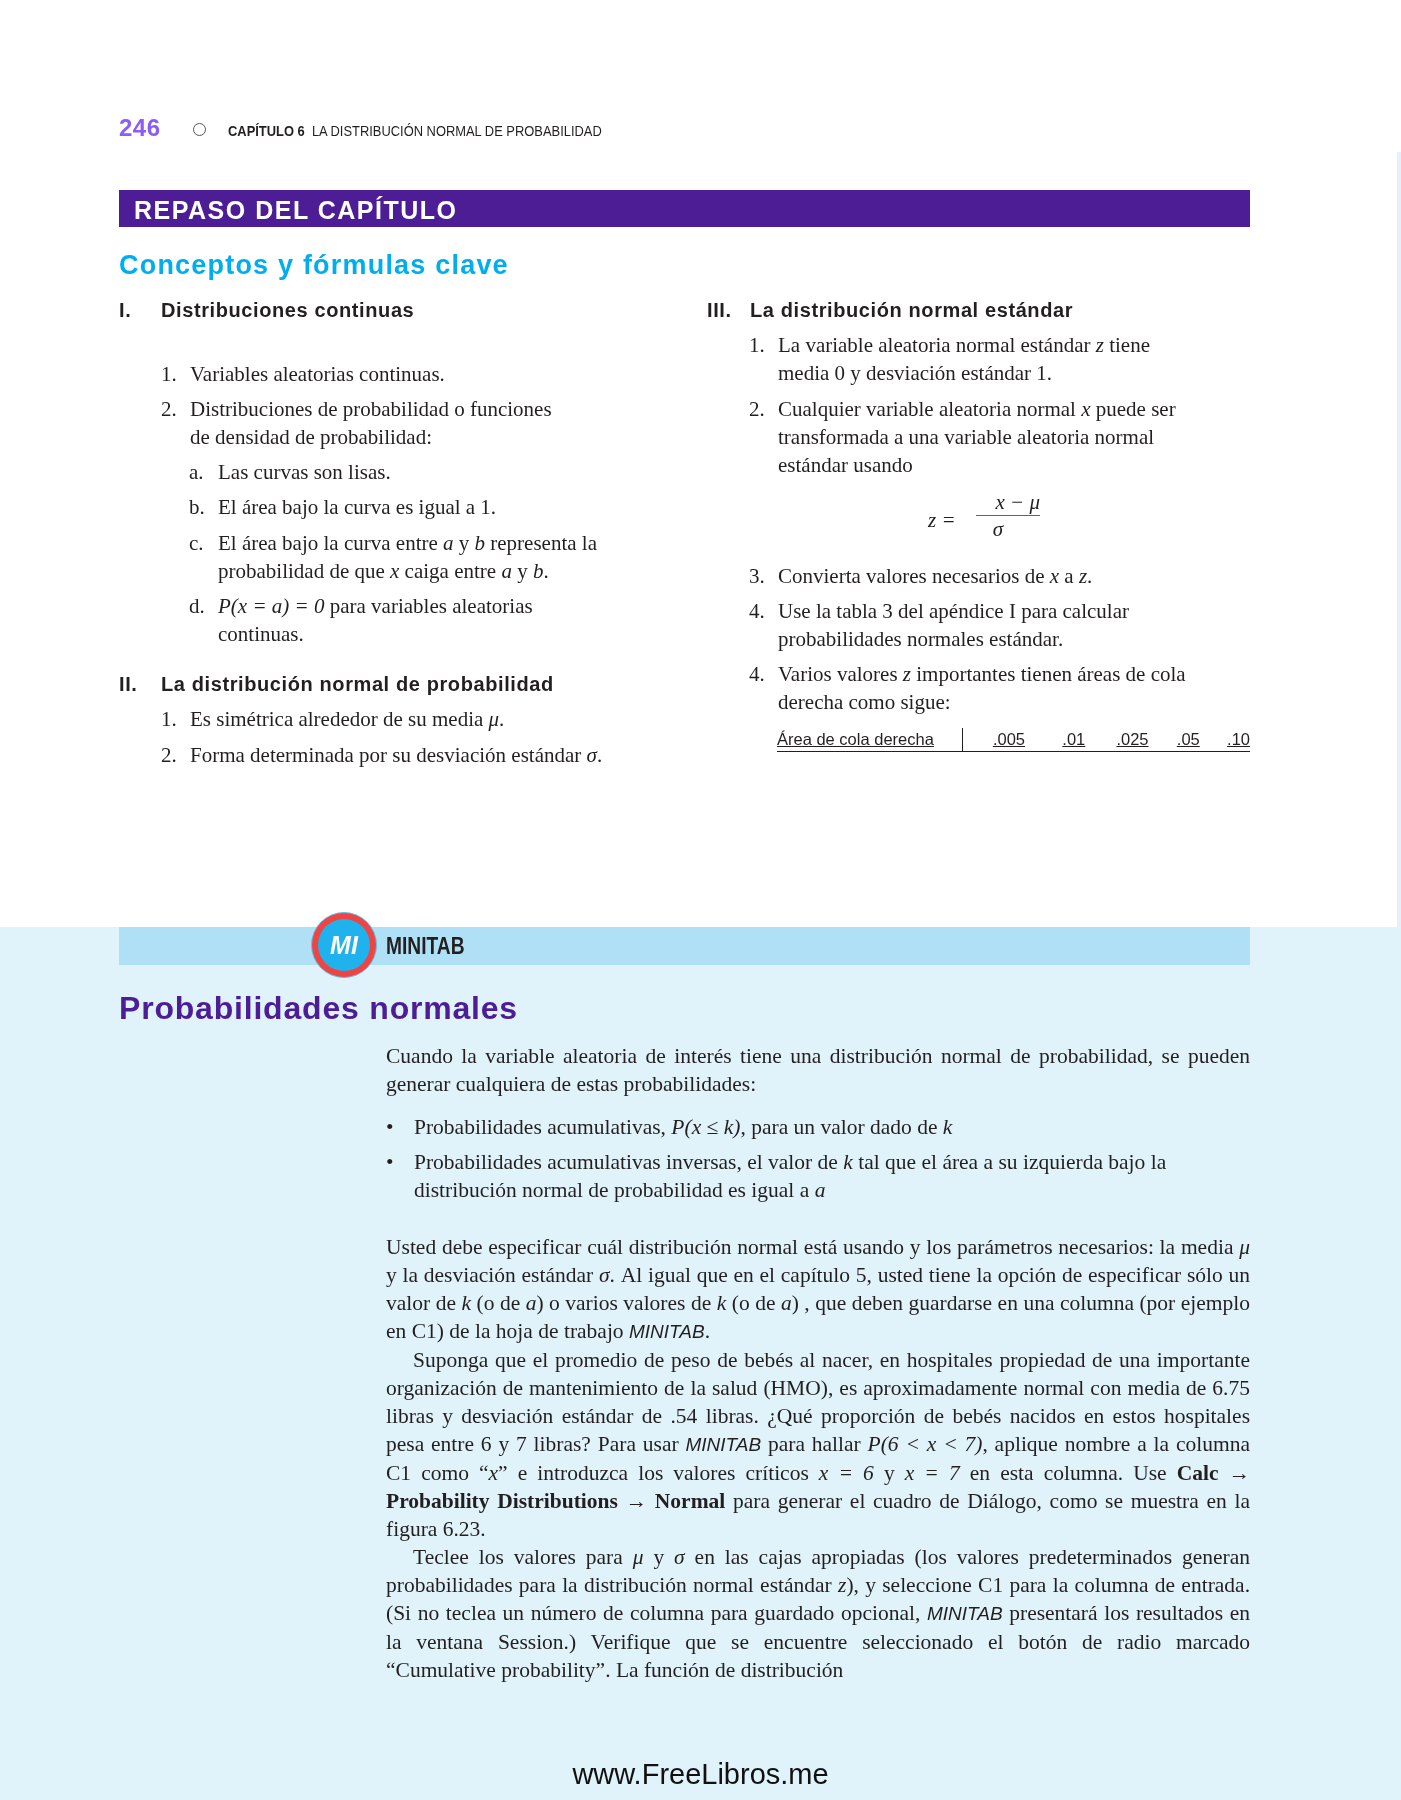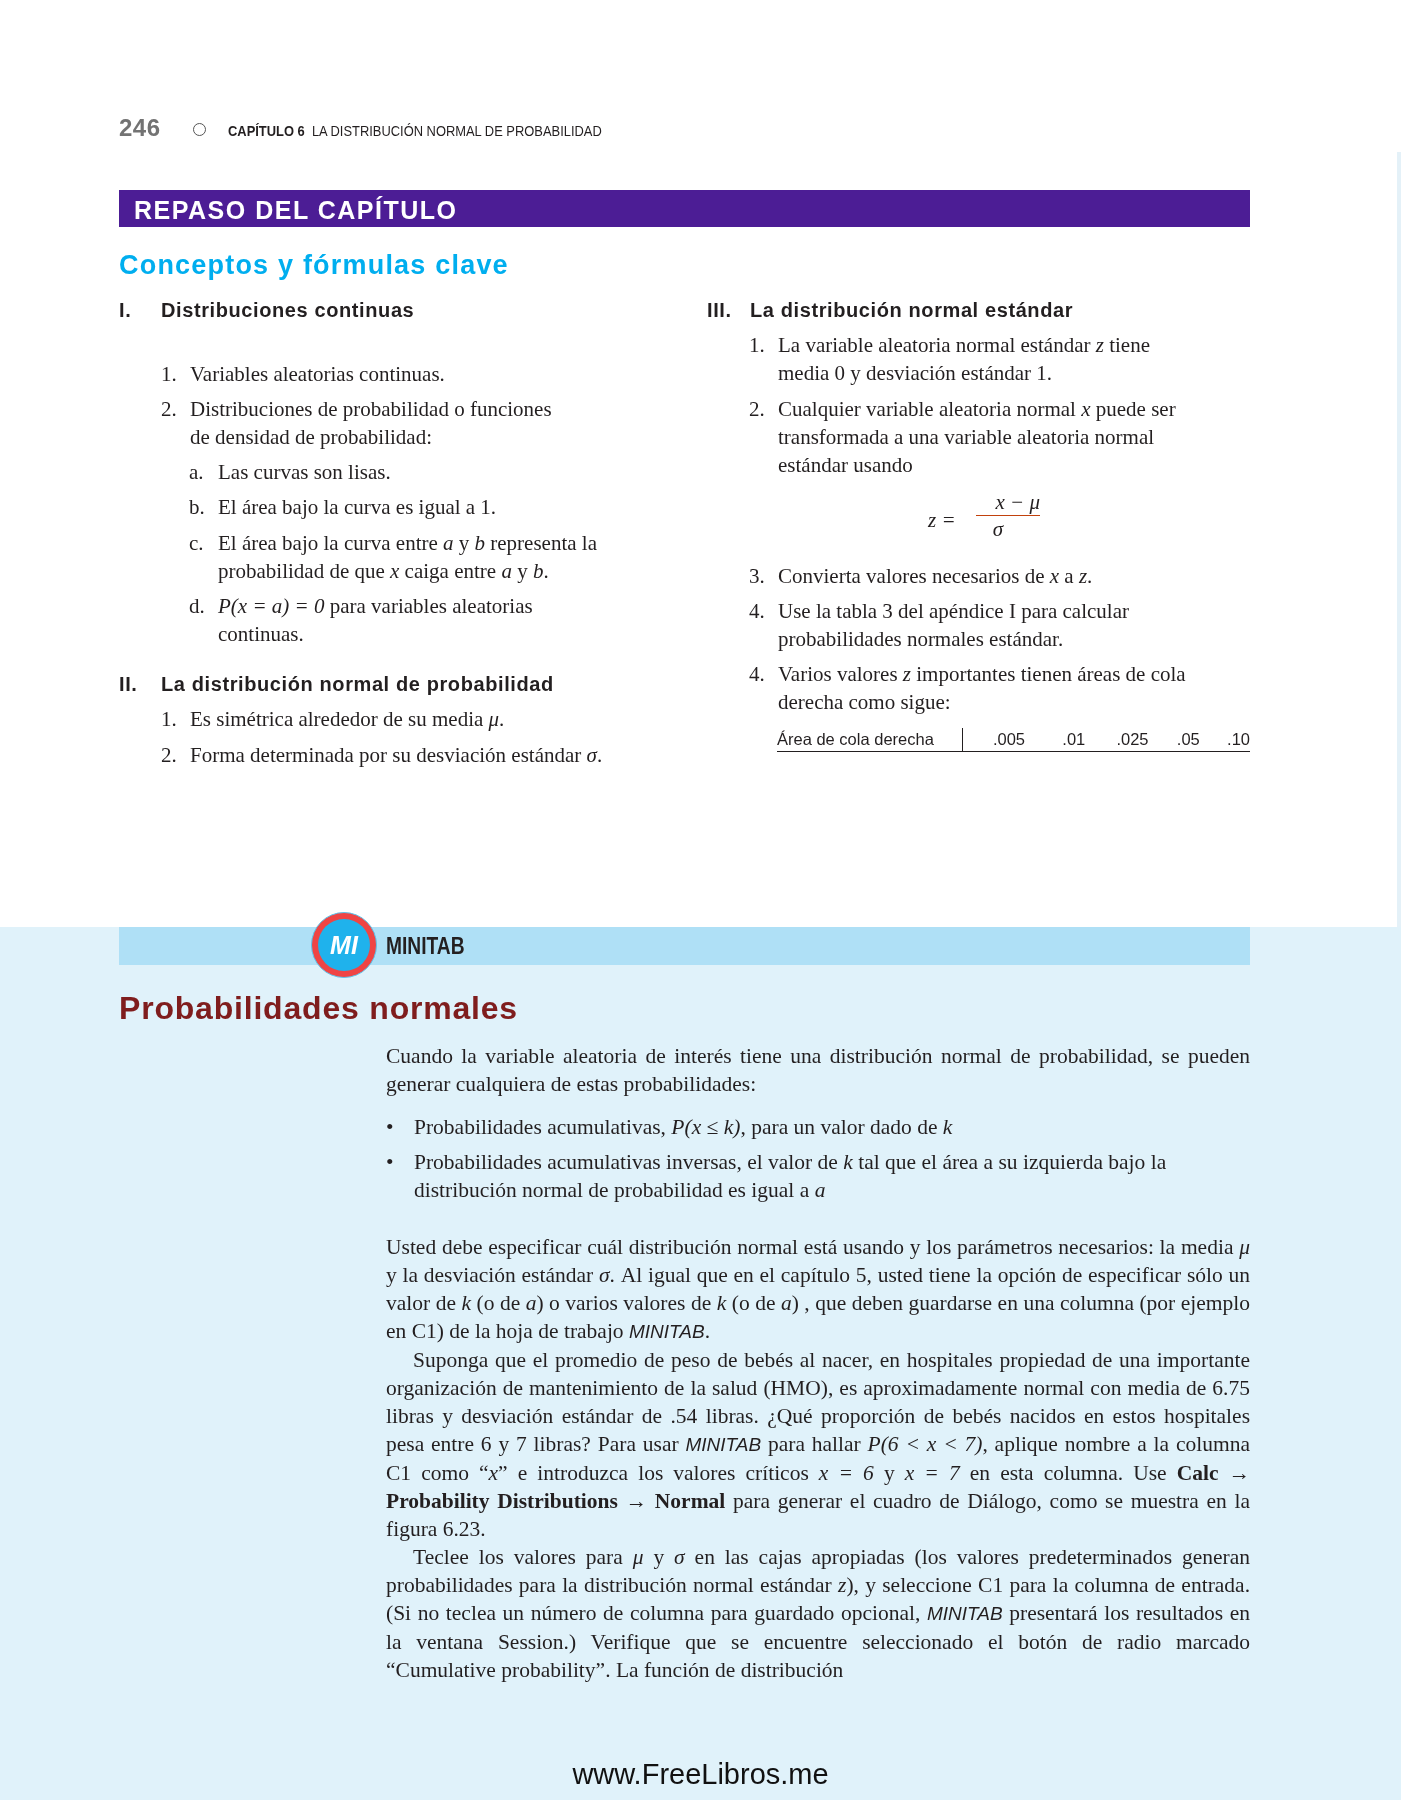--- a/index.html
+++ b/index.html
@@ -1,49 +1,49 @@
 <!DOCTYPE html>
 <html><head>
 <meta charset="utf-8">
 <style>
   html,body{margin:0;padding:0;}
   body{width:1401px;height:1800px;position:relative;background:#ffffff;overflow:hidden;
        font-family:"Liberation Serif",serif;color:#231f20;}
   .abs{position:absolute;}
   
-  #pagenum{left:119px;top:114px;font:bold 24px "Liberation Sans",sans-serif;color:#737373;letter-spacing:0.5px;}
+  #pagenum{left:119px;top:114px;font:bold 24px "Liberation Sans",sans-serif;color:#8b5cf6;letter-spacing:0.5px;}
   #bullet-o{left:193px;top:123px;width:11px;height:11px;border:1px solid #555;border-radius:50%;background:#fff;}
   #runhead{left:228px;top:122px;font:15px "Liberation Sans",sans-serif;color:#231f20;transform:scaleX(0.86);transform-origin:left top;white-space:nowrap;}
   #runhead b{font-weight:bold;}
   
   #review-band{left:119px;top:190px;width:1131px;height:37px;background:#4c1d95;}
   #review-band span{position:absolute;left:15px;top:6px;color:#fff;font:bold 25px "Liberation Sans",sans-serif;letter-spacing:1.5px;}
   #concepts-title{left:119px;top:250px;color:#00aeef;font:900 27px "Liberation Sans",sans-serif;letter-spacing:1.2px;}
   .sec-head{font:bold 20px "Liberation Sans",sans-serif;letter-spacing:0.6px;color:#231f20;line-height:28px;}
   .sec-head .num{position:absolute;left:0;top:0;}
   .item{font-size:21px;line-height:28px;position:absolute;}
   .item .lbl{position:absolute;left:0;top:0;}
   i{font-style:italic;}
   
   #ztable{left:777px;top:728px;width:473px;font:16.5px "Liberation Sans",sans-serif;border-collapse:collapse;}
-  #ztable td{padding:2px 0 2px 0;white-space:nowrap;}
+  #ztable td{padding:2px 0 2px 0;white-space:nowrap;text-decoration:underline;}
   #ztable .h{width:184px;}
   #ztable .sep{border-left:1px solid #231f20;width:12px;}
   #ztable td.v{text-align:right;}
   #ztable tr.r1 td{border-bottom:1px solid #231f20;}
   
   #side-strip{left:1397px;top:152px;width:4px;height:776px;background:#e4f1f8;}
   
   #mt-bg{left:0;top:927px;width:1401px;height:873px;background:#e0f2fa;}
   #mt-band{left:119px;top:927px;width:1131px;height:38px;background:#afe0f6;}
   #mt-logo{left:311px;top:912px;width:66px;height:66px;border-radius:50%;background:#ef4444;border:1px solid #5bc4ec;box-sizing:border-box;}
   #mt-logo .inner{position:absolute;left:6px;top:6px;width:52px;height:52px;border-radius:50%;background:#1fb2ec;color:#fff;
      font:italic bold 25px "Liberation Sans",sans-serif;text-align:center;line-height:52px;}
   #mt-label{left:386px;top:932px;font:bold 24px "Liberation Sans",sans-serif;color:#231f20;transform:scaleX(0.8);transform-origin:left top;}
-  #mt-title{left:119px;top:990px;color:#7f1d1d;font:bold 32px "Liberation Sans",sans-serif;letter-spacing:0.8px;}
+  #mt-title{left:119px;top:990px;color:#4c1d95;font:bold 32px "Liberation Sans",sans-serif;letter-spacing:0.8px;}
   .para{position:absolute;left:386px;width:864px;font-size:21.5px;line-height:28px;text-align:justify;}
   .para p{margin:0;}
   .indent{text-indent:27px;}
   .bul{position:absolute;left:414px;width:836px;font-size:21.5px;line-height:28px;}
   .bul .dot{position:absolute;left:-28px;top:0;}
   .mi{font-family:"Liberation Sans",sans-serif;font-style:italic;font-size:19px;}
   #footer{left:0;width:1401px;top:1758px;text-align:center;font:29px "Liberation Sans",sans-serif;color:#111;}
 </style>
 </head>
 <body>

